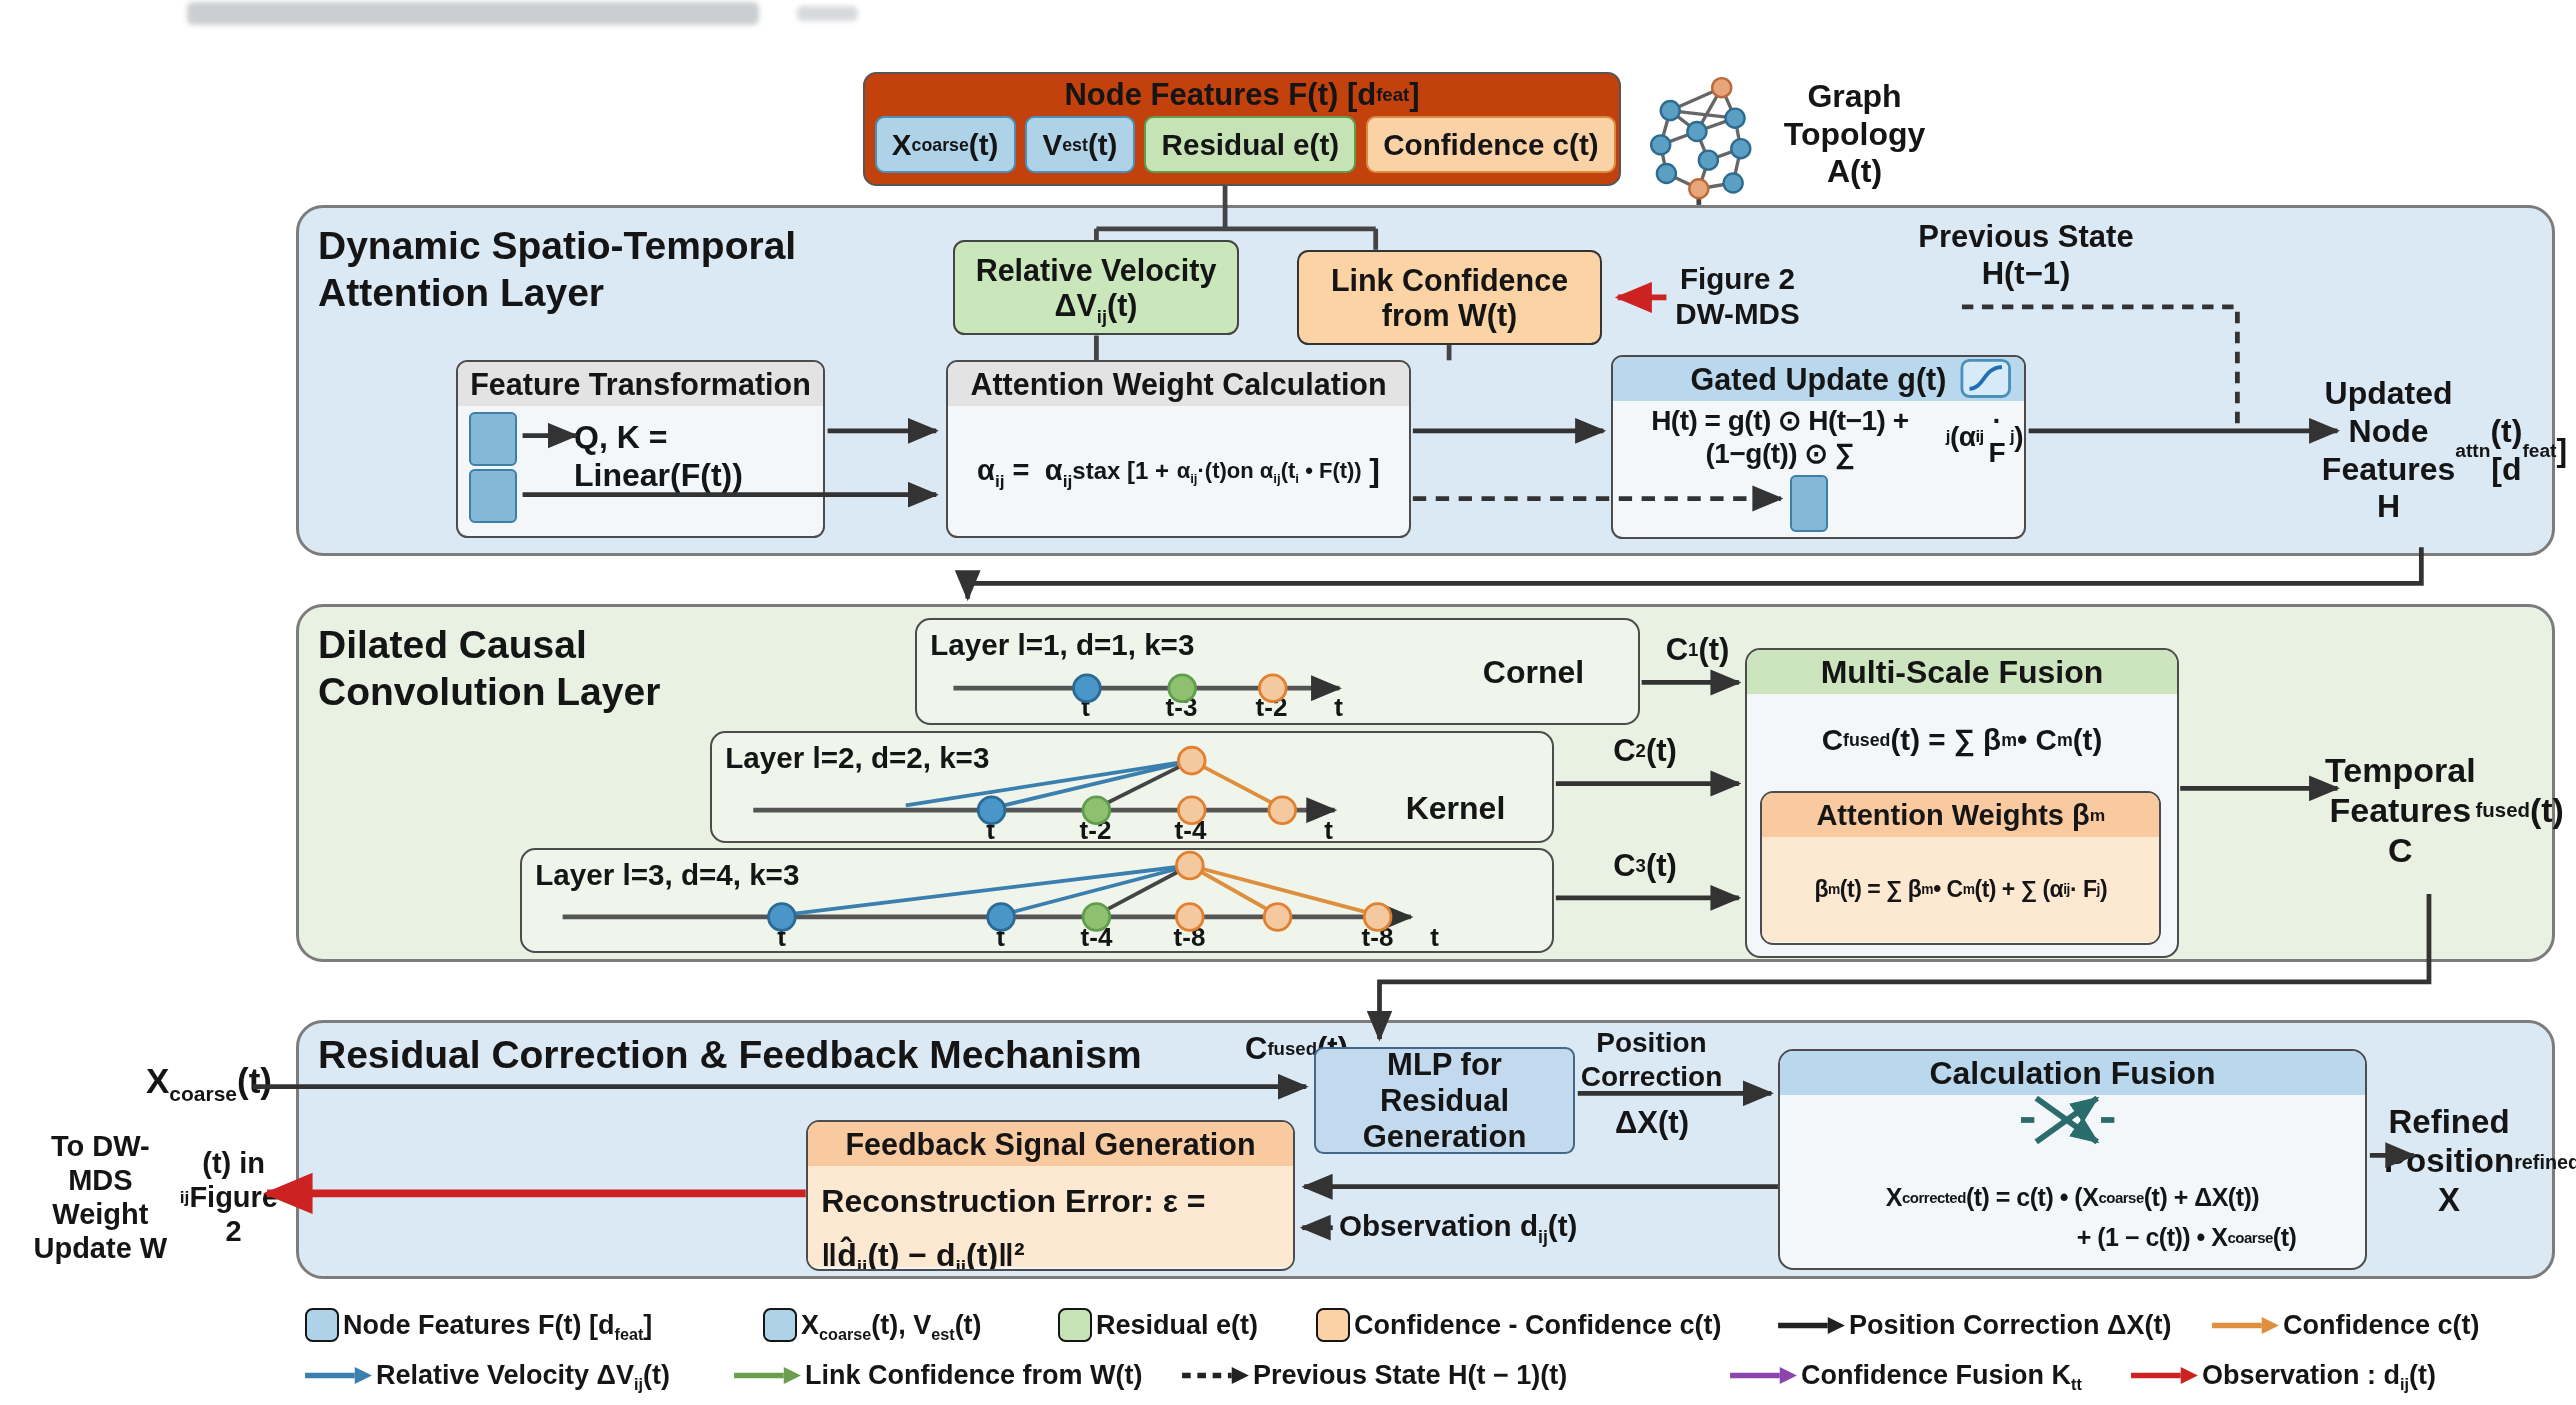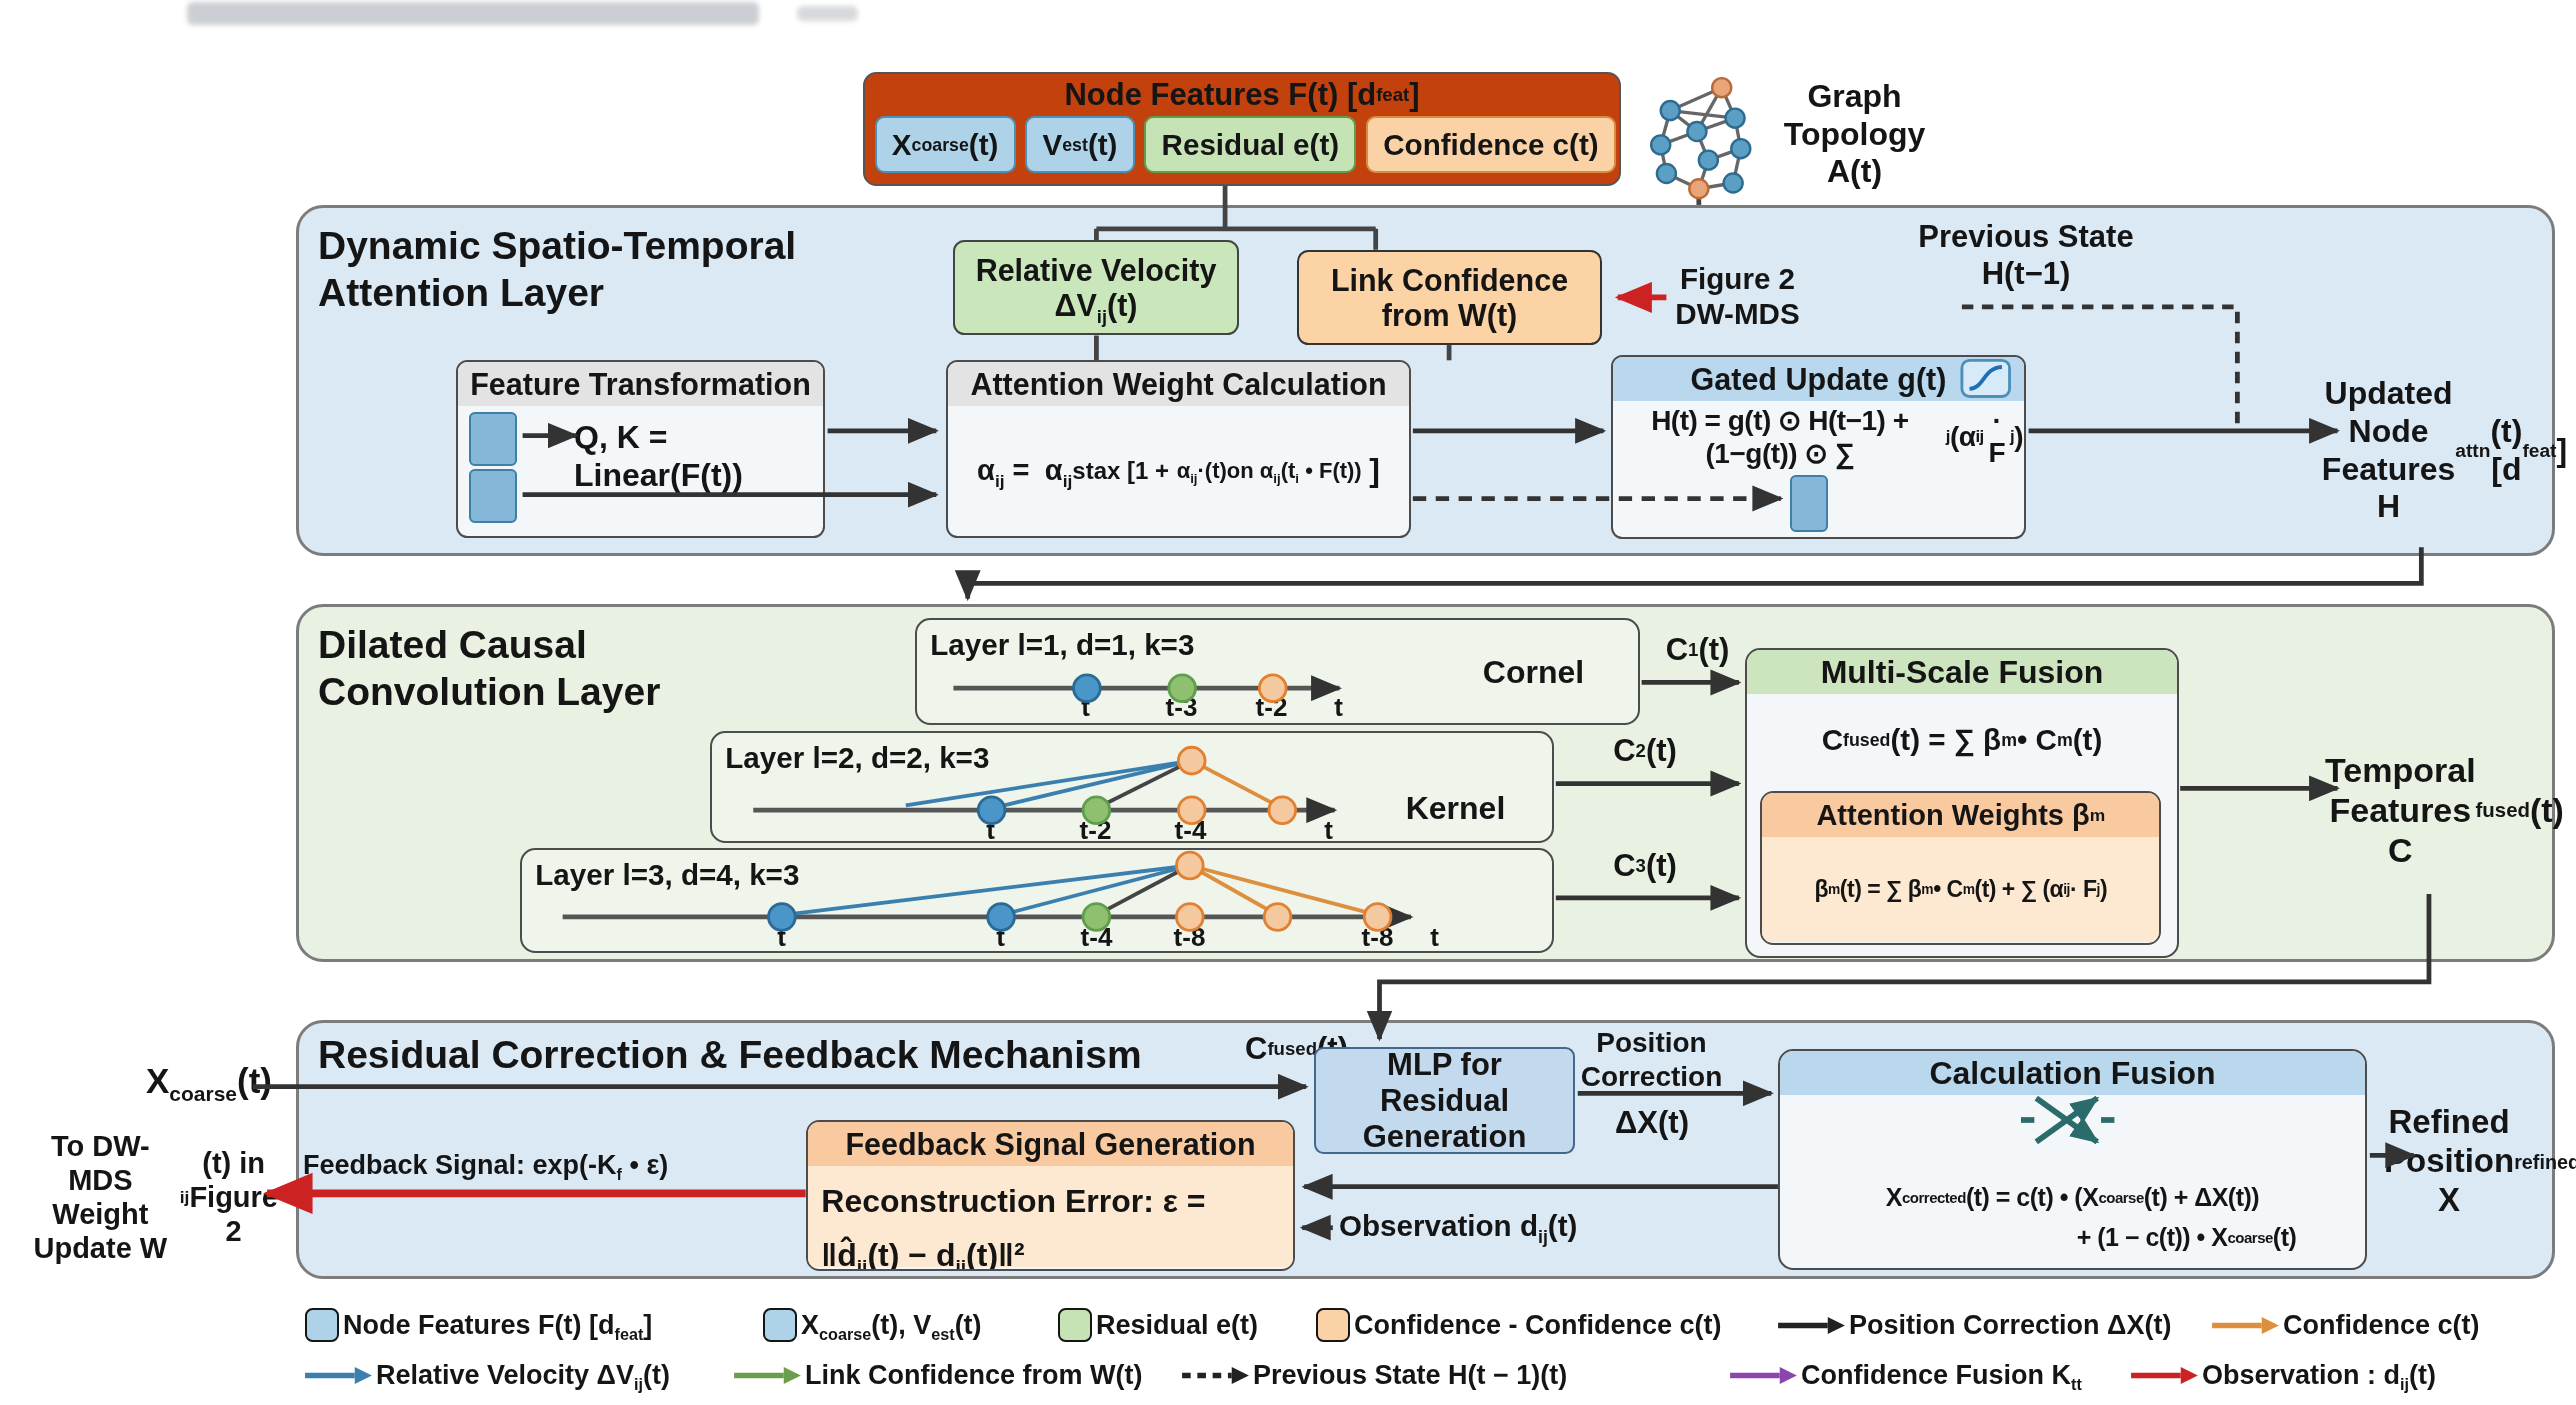--- a/index.html
+++ b/index.html
@@ -182,21 +182,20 @@
   <div class="lbl ctr" style="left:2422px;top:1085px;width:153px;height:153px;font-size:33px">Refined Position X<sub>refined</sub>(t)</div>
 
   <div class="bx" style="left:806px;top:1120px;width:489px;height:151px;border-radius:13.3px">
     <div class="h h-orange" style="font-size:30.5px">Feedback Signal Generation</div>
     <div class="body-orange" style="height:101px;padding:7.6px 13.3px;box-sizing:border-box">
       <div style="font-size:32px;line-height:1.7">Reconstruction Error: ε = ‖d̂<sub>ij</sub>(t) − d<sub>ij</sub>(t)‖²</div>
       <div style="font-size:26px;line-height:1.7">Gain Adjustment: K</div>
     </div>
   </div>
 
-  <div class="lbl" style="left:303px;top:1150px;width:496px;font-size:27px">Feedback Signal: exp(-K<sub>f</sub> • ε)</div>
 
   <div class="lbl ctr" style="left:21px;top:1136px;width:257px;height:122px;font-size:29px">To DW-MDS Weight Update W<sub>ij</sub>(t) in Figure 2</div>
 
   <div class="lbl" style="left:1339px;top:1209px;width:324px;font-size:29.6px">Observation d<sub>ij</sub>(t)</div>
 
   <div class="abs" style="left:0;top:1293px;width:2576px;height:112px">
 
     <div class="li" style="left:305px;top:11.4px">
       <div class="sw c-blue"></div>
         <span>Node Features F(t) [d<sub>feat</sub>]</span>

